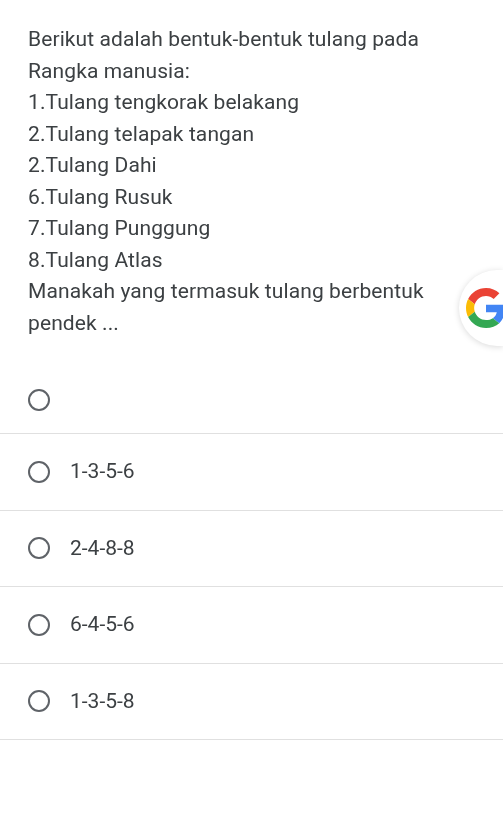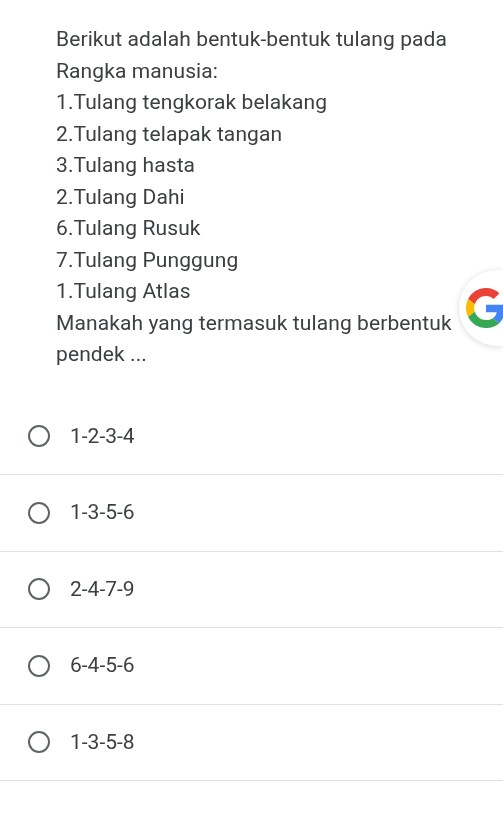--- a/index.html
+++ b/index.html
@@ -10,21 +10,20 @@
   body {
     font-family: -apple-system, BlinkMacSystemFont, "Segoe UI", Roboto, Arial, sans-serif;
     background: #ffffff;
     width: 503px;
     color: #3c4043;
     font-size: 21px;
     line-height: 1.5;
   }
   .question-block {
     padding: 24px 28px 8px 28px;
-    margin-left: 28px;
   }
   .question-text {
     color: #3c4043;
     font-weight: 400;
     letter-spacing: 0.1px;
   }
   .question-line {
     display: block;
   }
   .options {
@@ -75,44 +74,42 @@
   }
 </style>
 </head>
 <body>
 
 <div class="question-block">
   <div class="question-text">
     <span class="question-line">Berikut adalah bentuk-bentuk tulang pada Rangka manusia:</span>
     <span class="question-line">1.Tulang tengkorak belakang</span>
     <span class="question-line">2.Tulang telapak tangan</span>
-    <span class="question-line">3.Tulang hasta</span>
     <span class="question-line">2.Tulang Dahi</span>
     <span class="question-line">6.Tulang Rusuk</span>
     <span class="question-line">7.Tulang Punggung</span>
-    <span class="question-line">1.Tulang Atlas</span>
+    <span class="question-line">8.Tulang Atlas</span>
     <span class="question-line">Manakah yang termasuk tulang berbentuk pendek ...</span>
   </div>
 </div>
 
 <div class="options">
 
   <div class="option-row">
     <div class="radio"></div>
-    <div class="option-label">1-2-3-4</div>
   </div>
 
   <div class="option-row">
     <div class="radio"></div>
     <div class="option-label">1-3-5-6</div>
   </div>
 
   <div class="option-row">
     <div class="radio"></div>
-    <div class="option-label">2-4-7-9</div>
+    <div class="option-label">2-4-8-8</div>
   </div>
 
   <div class="option-row">
     <div class="radio"></div>
     <div class="option-label">6-4-5-6</div>
   </div>
 
   <div class="option-row">
     <div class="radio"></div>
     <div class="option-label">1-3-5-8</div>

